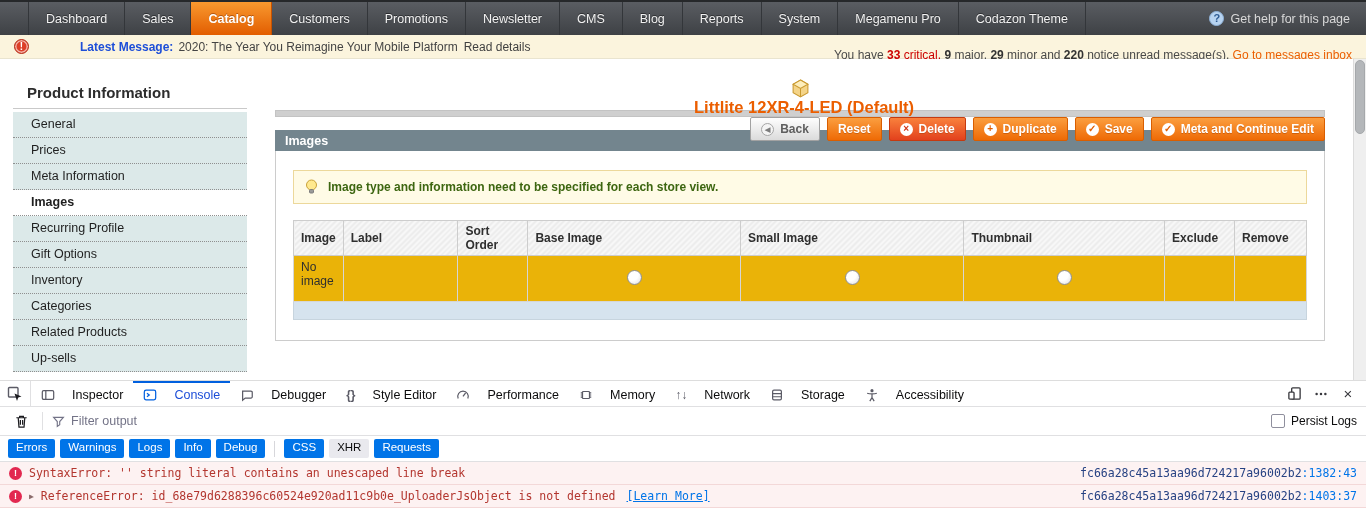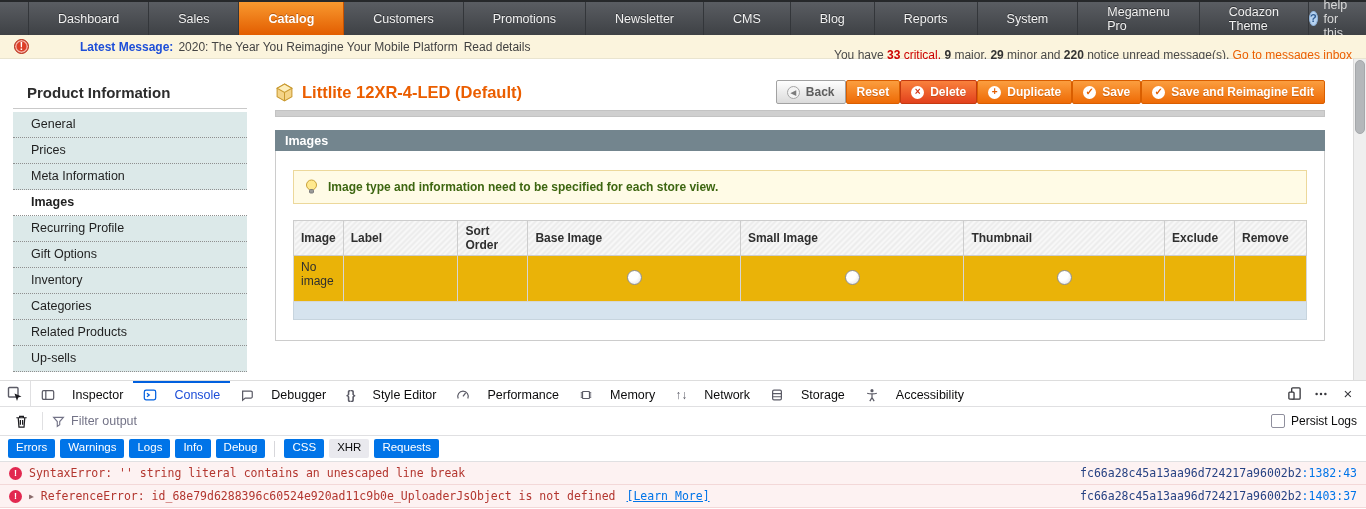--- a/index.html
+++ b/index.html
@@ -4,21 +4,21 @@
 <style>
   * { margin:0; padding:0; box-sizing:border-box; }
   html,body { width:1366px; height:509px; font-family:"Liberation Sans",sans-serif; background:#fff; }
   .screen { position:relative; width:1366px; height:509px; overflow:hidden; background:#fff; }
 
   
   .topnav { position:absolute; top:0; left:0; right:0; height:35px;
             background:linear-gradient(#5a5d62,#3e4145); border-top:2px solid #26282a;
             display:flex; align-items:stretch; }
   .nav-items { display:flex; margin-left:28px; }
-  .nav-item { display:flex; align-items:center; padding:0 29px; font-size:12.5px; color:#f1f1f1;
+  .nav-item { display:flex; align-items:center; padding:0 17px; font-size:12.5px; color:#f1f1f1;
               border-right:1px solid #33363a; text-shadow:0 -1px 0 rgba(0,0,0,.45); cursor:pointer; }
   .nav-item:first-child { border-left:1px solid #33363a; }
   .nav-item.active { background:linear-gradient(#f9992f,#e25d00); color:#fff; font-weight:bold;
                      border-color:#c85200; text-shadow:0 -1px 0 rgba(120,45,0,.5); }
   .nav-help { margin-left:auto; display:flex; align-items:center; gap:6px; padding-right:16px;
               color:#d9d9d9; font-size:12.5px; }
   .help-icon { width:15px; height:15px; border-radius:50%; background:#b7d3f0; border:1px solid #8fb3da;
                color:#2f5d94; font-weight:bold; font-size:11px; display:flex; align-items:center;
                justify-content:center; line-height:1; }
 
@@ -42,23 +42,23 @@
 
   .sidebar { position:absolute; left:13px; top:25px; width:234px; }
   .sidebar-title { font-size:15px; font-weight:bold; color:#2d2d2d; padding:0 0 7px 14px;
                    border-bottom:1px solid #c9c9c9; }
   .sb-list { list-style:none; margin-top:3px; }
   .sb-item { background:#dce9e9; border-bottom:1px dotted #8f8f8f; padding:5px 6px 6px 18px;
              font-size:12.5px; color:#1f1f1f; cursor:pointer; }
   .sb-item.active { background:#fff; font-weight:bold; }
 
   .panel { position:absolute; left:275px; top:20px; width:1050px; }
-  .title-row { display:flex; align-items:center; height:26px; }
+  .title-row { display:flex; align-items:center; height:26px;flex-direction:column; }
   .page-title { color:#eb5e00; font-size:16.5px; font-weight:bold; margin-left:8px; }
-  .btns { margin-left:auto; display:flex; }
+  .btns { margin-left:auto; display:flex; gap:7px; }
   .btn { display:inline-flex; align-items:center; gap:6px; height:24px; padding:0 10px;
          font-size:12px; font-weight:bold; border-radius:2px; cursor:pointer; white-space:nowrap; }
   .btn-back { background:linear-gradient(#fefefe,#dbdbdb); border:1px solid #a2a2a2; color:#5e5e5e; }
   .btn-orange { background:linear-gradient(#fb9e3f,#ee6a05); border:1px solid #d95e00; color:#fff;
                 text-shadow:0 1px 0 rgba(150,60,0,.4); }
   .btn-delete { background:linear-gradient(#f9813c,#e2411d); border-color:#c43a10; }
   .icon-circle { width:13px; height:13px; border-radius:50%; background:#fff; color:#e25d00;
                  font-size:10px; font-weight:bold; display:flex; align-items:center; justify-content:center;
                  line-height:1; text-shadow:none; flex:none; }
   .btn-back .icon-circle { border:1px solid #a5a5a5; background:#f4f4f4; color:#7c7c7c; font-size:7px; }
@@ -209,21 +209,21 @@
           <button class="btn btn-orange">
             <span class="icon-circle">+</span>
             <span>Duplicate</span>
           </button>
           <button class="btn btn-orange">
             <span class="icon-circle">✓</span>
             <span>Save</span>
           </button>
           <button class="btn btn-orange">
             <span class="icon-circle">✓</span>
-            <span>Save and Reimagine Edit</span>
+            <span>Meta and Continue Edit</span>
           </button>
         </div>
       </div>
 
       <div class="divider"></div>
 
       <div class="panel-head">Images</div>
 
       <div class="panel-body">
         <div class="note">

